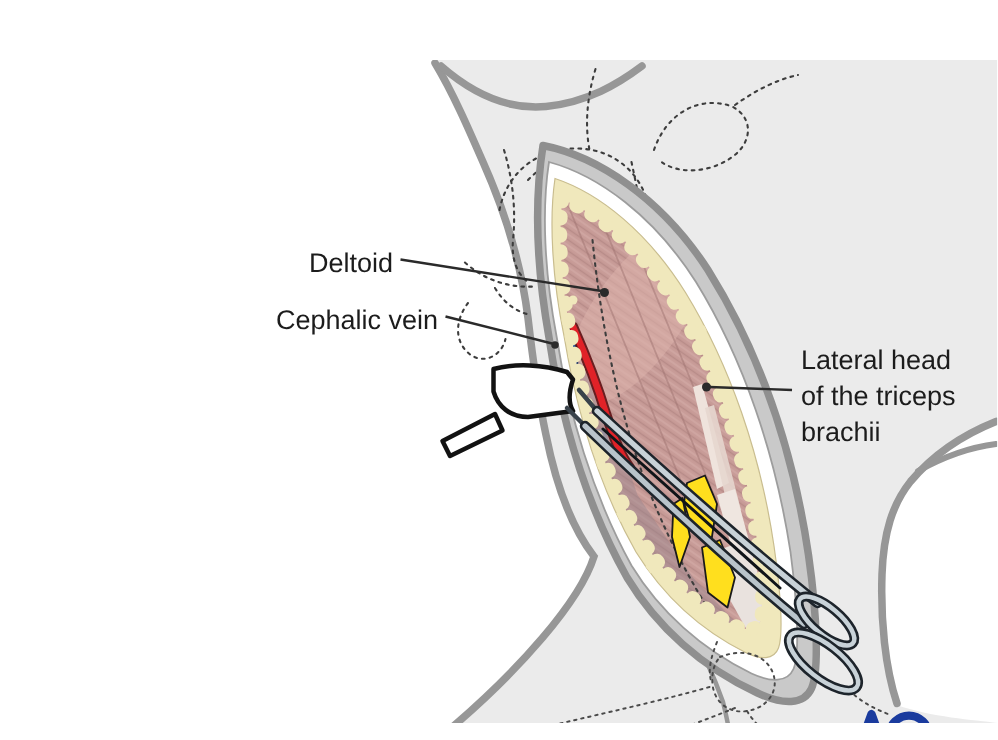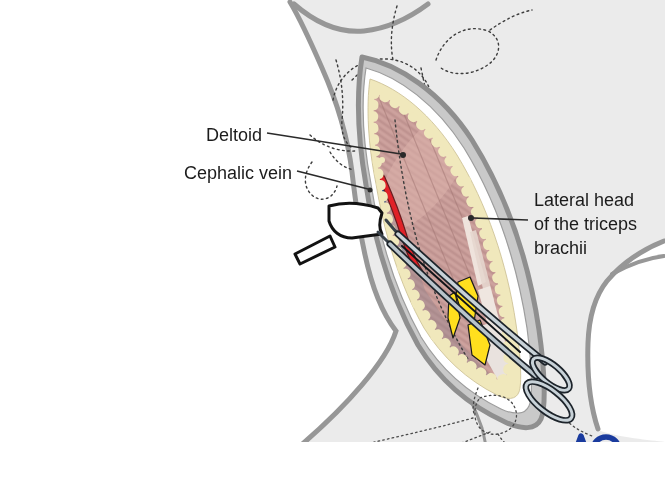--- a/index.html
+++ b/index.html
@@ -1,17 +1,17 @@
 <!DOCTYPE html>
 <html><head>
 <meta charset="utf-8">
 <style>
   html,body{margin:0;padding:0;background:#fff;}
   .stage{position:relative;width:665px;height:442px;background:#fff;overflow:hidden;
-         font-family:"Liberation Sans", sans-serif;}
+         font-family:"Liberation Sans", sans-serif;margin-top:40px;}
   svg{display:block;}
   .lbl{font-family:"Liberation Sans", sans-serif;font-size:18px;fill:#1c1c1c;}
   .dot{fill:none;stroke:#3d3d3d;stroke-width:1.4;stroke-dasharray:1.8 3.4;stroke-linecap:round;}
   .dotf{fill:none;stroke:#4a4a4a;stroke-width:1.3;stroke-dasharray:1.6 3.2;stroke-linecap:round;}
   .leader{stroke:#2a2a2a;stroke-width:1.6;fill:none;}
   .outline{fill:none;stroke:#979797;stroke-linecap:round;}
 </style>
 </head>
 <body>
 

